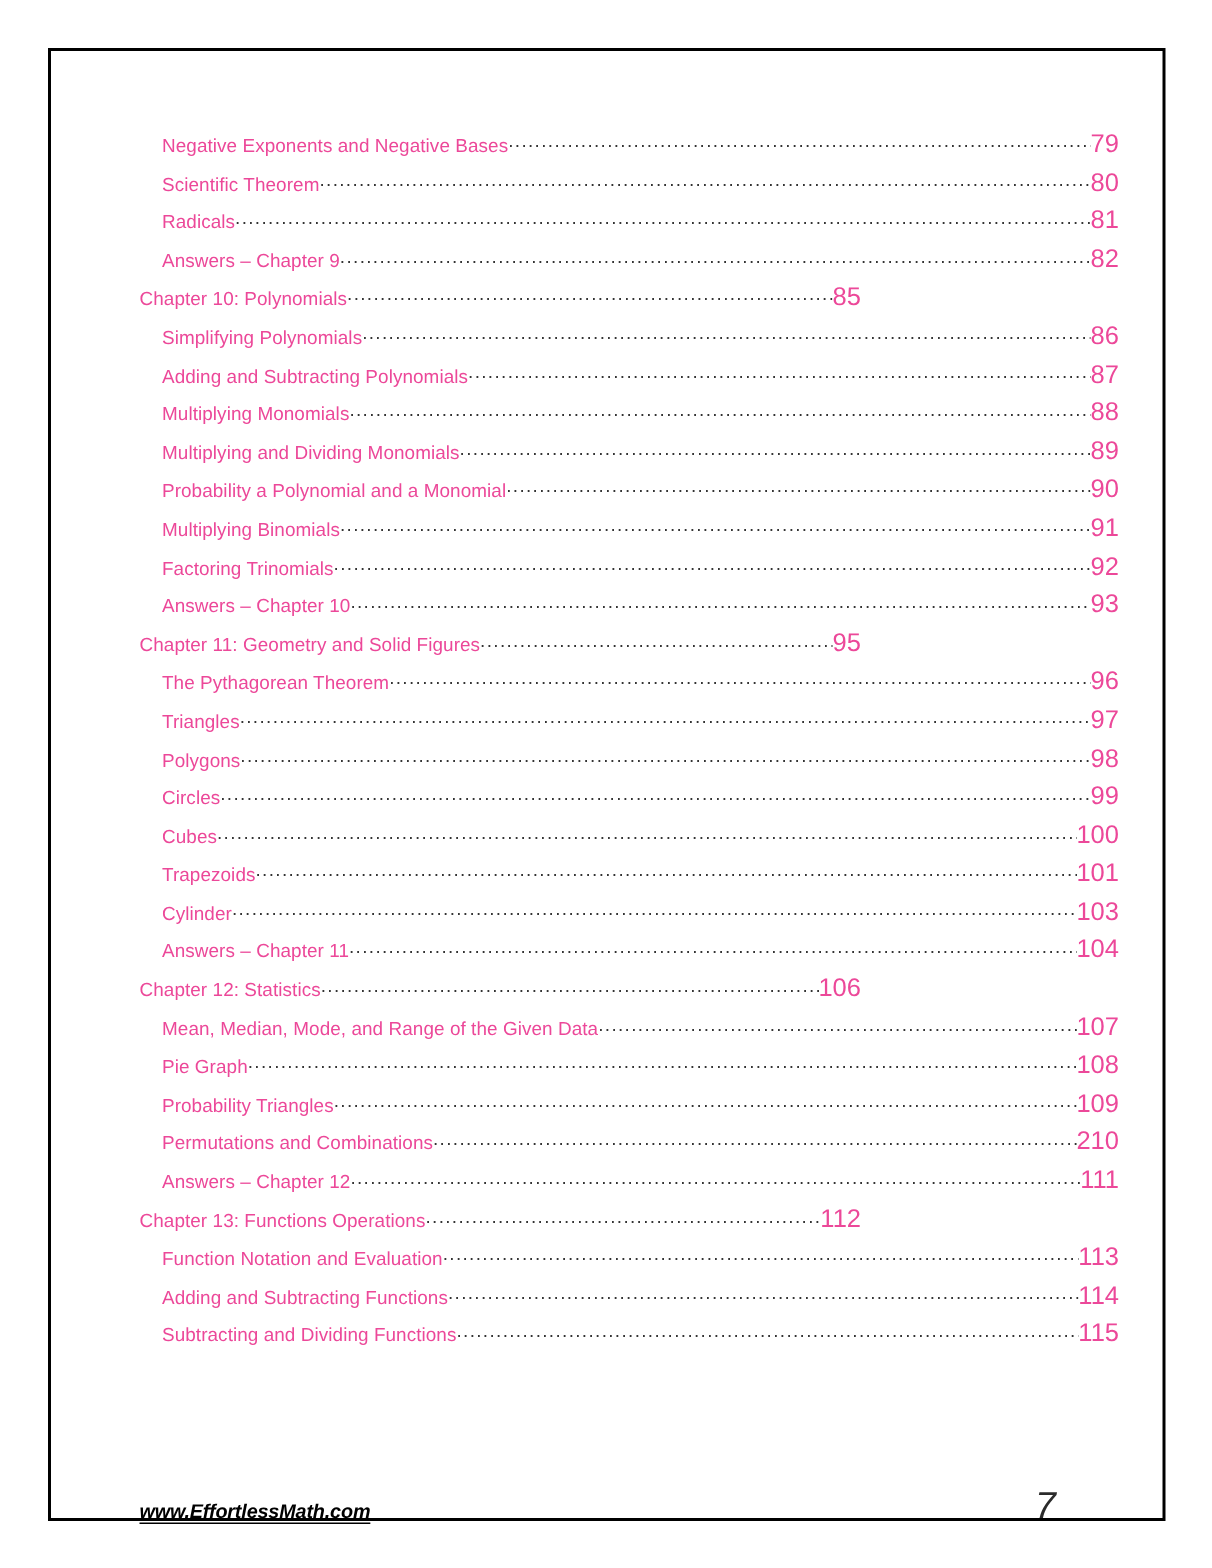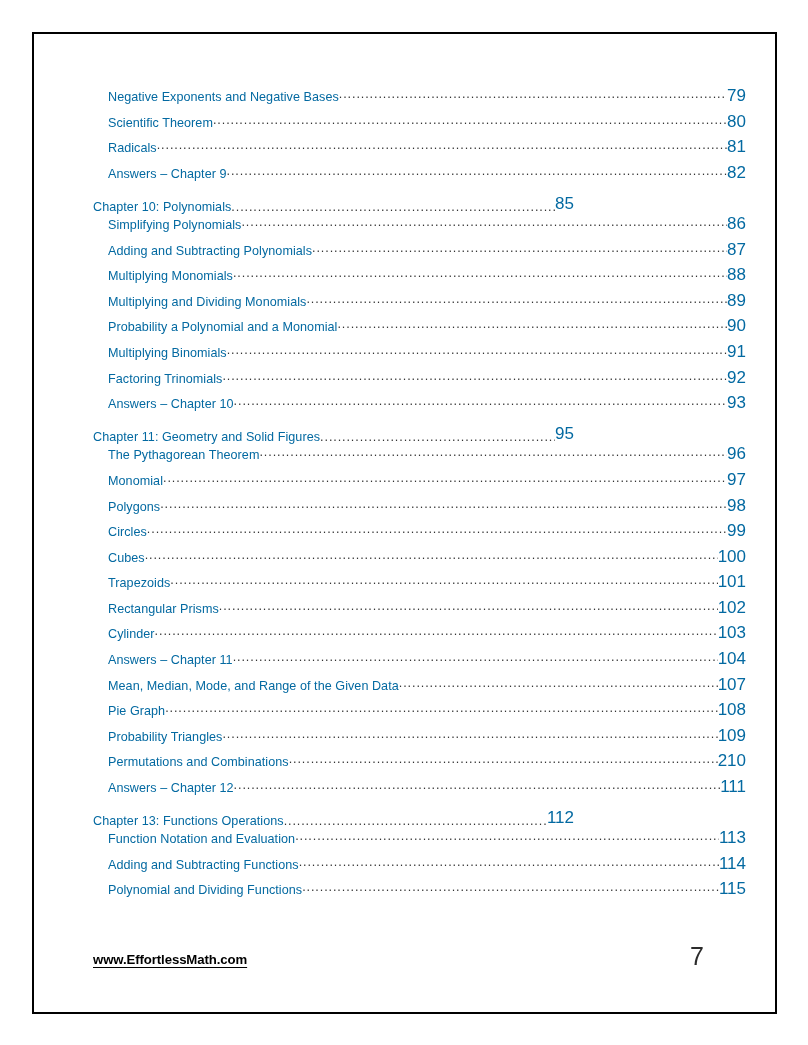--- a/index.html
+++ b/index.html
@@ -31,30 +31,29 @@
     left: 59px;   
     top: 52px;
     width: 660px;
   }
 
   .toc-row {
     display: flex;
     align-items: baseline;
     height: 25.6px;
     font-size: 12.6px;
-    color: #0369a1;
+    color: #ec4899;
     white-space: nowrap;
     overflow: hidden;
   }
 
   
   .toc-row.level1 {
     margin-left: 0px;
     width: 481px;          
-    align-items: flex-end;
   }
   
   .toc-row.level2 {
     margin-left: 15px;
     width: 638px;          
   }
 
   .toc-title {
     flex: 0 0 auto;
     letter-spacing: 0.05px;
@@ -83,22 +82,23 @@
     text-align: right;
     padding-left: 0px;
     font-size: 17px;
   }
 
   
   #footer {
     position: absolute;
     left: 59px;
     right: 30px;
-    top: 908px;
+    top: 956px;
     height: 40px;
+    font-style: italic;
   }
   #site-url {
     position: absolute;
     left: 0px;
     top: 10px;
     font-size: 13.2px;
     font-weight: bold;
     text-decoration: underline;
     text-underline-offset: 3px;
     color: #000000;
@@ -188,21 +188,21 @@
         <span class="toc-title">Chapter 11:  Geometry and Solid Figures</span>
         <span class="toc-leader"></span>
         <span class="toc-page">95</span>
       </div>
       <div class="toc-row level2">
         <span class="toc-title">The Pythagorean Theorem</span>
         <span class="toc-leader"></span>
         <span class="toc-page">96</span>
       </div>
       <div class="toc-row level2">
-        <span class="toc-title">Monomial</span>
+        <span class="toc-title">Triangles</span>
         <span class="toc-leader"></span>
         <span class="toc-page">97</span>
       </div>
       <div class="toc-row level2">
         <span class="toc-title">Polygons</span>
         <span class="toc-leader"></span>
         <span class="toc-page">98</span>
       </div>
       <div class="toc-row level2">
         <span class="toc-title">Circles</span>
@@ -213,34 +213,34 @@
         <span class="toc-title">Cubes</span>
         <span class="toc-leader"></span>
         <span class="toc-page">100</span>
       </div>
       <div class="toc-row level2">
         <span class="toc-title">Trapezoids</span>
         <span class="toc-leader"></span>
         <span class="toc-page">101</span>
       </div>
       <div class="toc-row level2">
-        <span class="toc-title">Rectangular Prisms</span>
-        <span class="toc-leader"></span>
-        <span class="toc-page">102</span>
-      </div>
-      <div class="toc-row level2">
         <span class="toc-title">Cylinder</span>
         <span class="toc-leader"></span>
         <span class="toc-page">103</span>
       </div>
       <div class="toc-row level2">
         <span class="toc-title">Answers – Chapter 11</span>
         <span class="toc-leader"></span>
         <span class="toc-page">104</span>
       </div>
+      <div class="toc-row level1">
+        <span class="toc-title">Chapter 12:  Statistics</span>
+        <span class="toc-leader"></span>
+        <span class="toc-page">106</span>
+      </div>
       <div class="toc-row level2">
         <span class="toc-title">Mean, Median, Mode, and Range of the Given Data</span>
         <span class="toc-leader"></span>
         <span class="toc-page">107</span>
       </div>
       <div class="toc-row level2">
         <span class="toc-title">Pie Graph</span>
         <span class="toc-leader"></span>
         <span class="toc-page">108</span>
       </div>
@@ -268,21 +268,21 @@
         <span class="toc-title">Function Notation and Evaluation</span>
         <span class="toc-leader"></span>
         <span class="toc-page">113</span>
       </div>
       <div class="toc-row level2">
         <span class="toc-title">Adding and Subtracting Functions</span>
         <span class="toc-leader"></span>
         <span class="toc-page">114</span>
       </div>
       <div class="toc-row level2">
-        <span class="toc-title">Polynomial and Dividing Functions</span>
+        <span class="toc-title">Subtracting and Dividing Functions</span>
         <span class="toc-leader"></span>
         <span class="toc-page">115</span>
       </div>
     </div>
 
   <div id="footer">
     <a id="site-url">www.EffortlessMath.com</a>
     <div id="page-number">7</div>
   </div>
 

